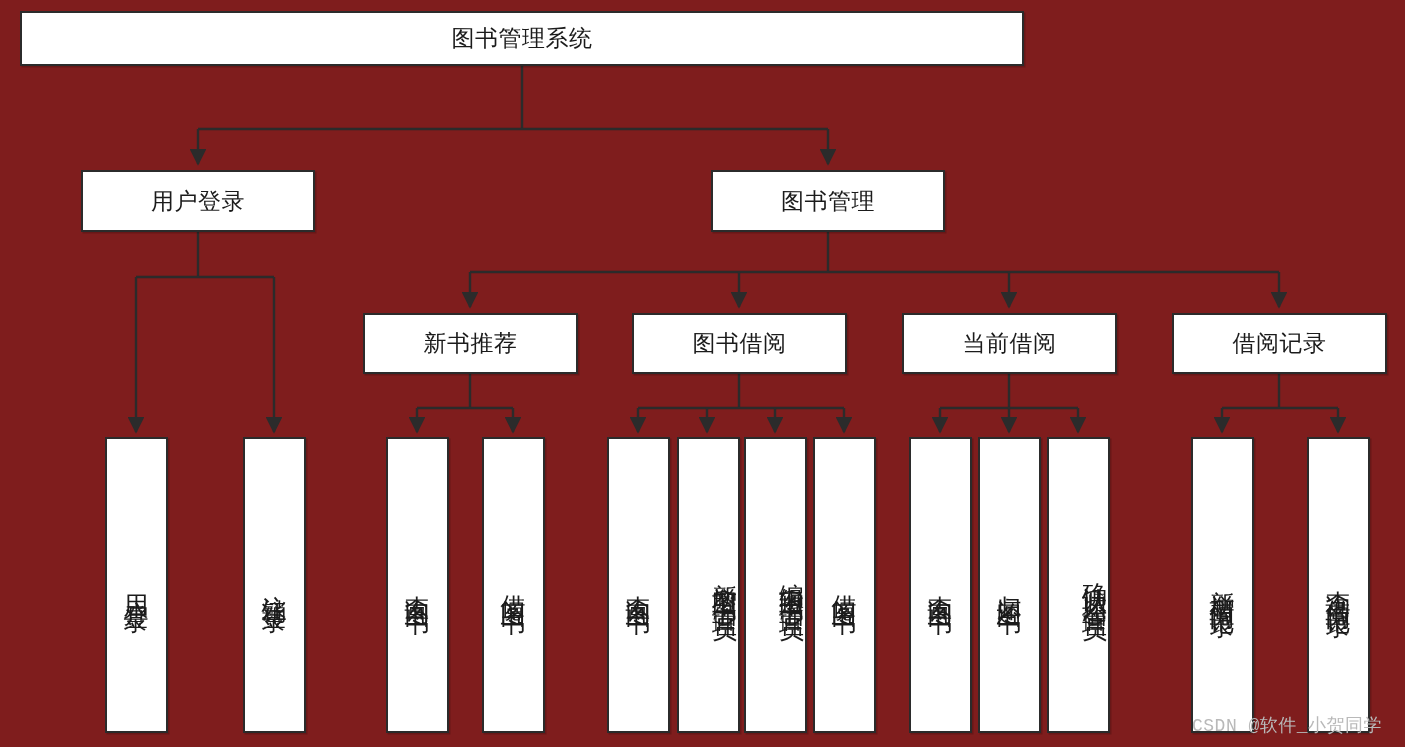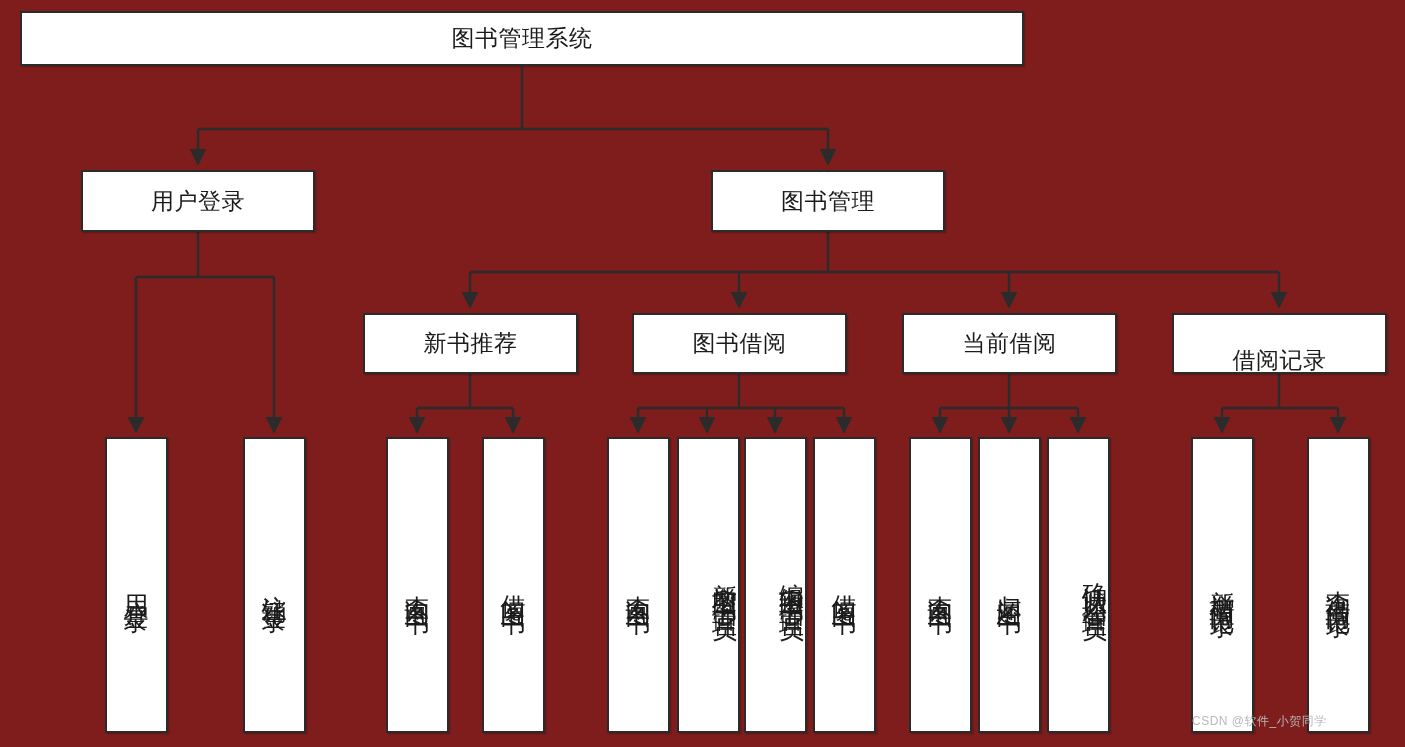--- a/index.html
+++ b/index.html
@@ -49,25 +49,25 @@
     padding-bottom:6px;
     align-items:flex-start;
     justify-content:center;
   }
   .node.v.center{ align-items:center; }
   .vlabel{ display:block; }
   .watermark{
     position:absolute;
     left:1192px;
     top:713px;
-    font-size:12px;
+    font-size:18px;
     color:#b9b9b9;
     white-space:nowrap;
     letter-spacing:0.5px;
-    font-family:Liberation Sans, sans-serif;
+    font-family:Liberation Mono, monospace;
   }
 </style>
 </head>
 <body>
 
 <div id="canvas">
 
   <svg id="wires" viewBox="0 0 1405 747" xmlns="http://www.w3.org/2000/svg">
     <defs>
       <marker id="arr" viewBox="0 0 10 10" refX="9" refY="5" markerWidth="7" markerHeight="7" orient="auto-start-reverse">
@@ -131,21 +131,21 @@
 
   <div class="node h" style="left:363px;top:313px;width:215px;height:61px;">
     <span>新书推荐</span>
   </div>
   <div class="node h" style="left:902px;top:313px;width:215px;height:61px;">
     <span>当前借阅</span>
   </div>
   <div class="node h" style="left:632px;top:313px;width:215px;height:61px;">
     <span>图书借阅</span>
   </div>
-  <div class="node h" style="left:1172px;top:313px;width:215px;height:61px;align-items:flex-end;">
+  <div class="node h" style="left:1172px;top:313px;width:215px;height:61px;">
     <span>借阅记录</span>
   </div>
 
   <div class="node v center" style="left:105px;top:437px;width:63px;height:296px;">
     <span class="vlabel">用户登录</span>
   </div>
   <div class="node v center" style="left:243px;top:437px;width:63px;height:296px;">
     <span class="vlabel">注销登录</span>
   </div>
 

